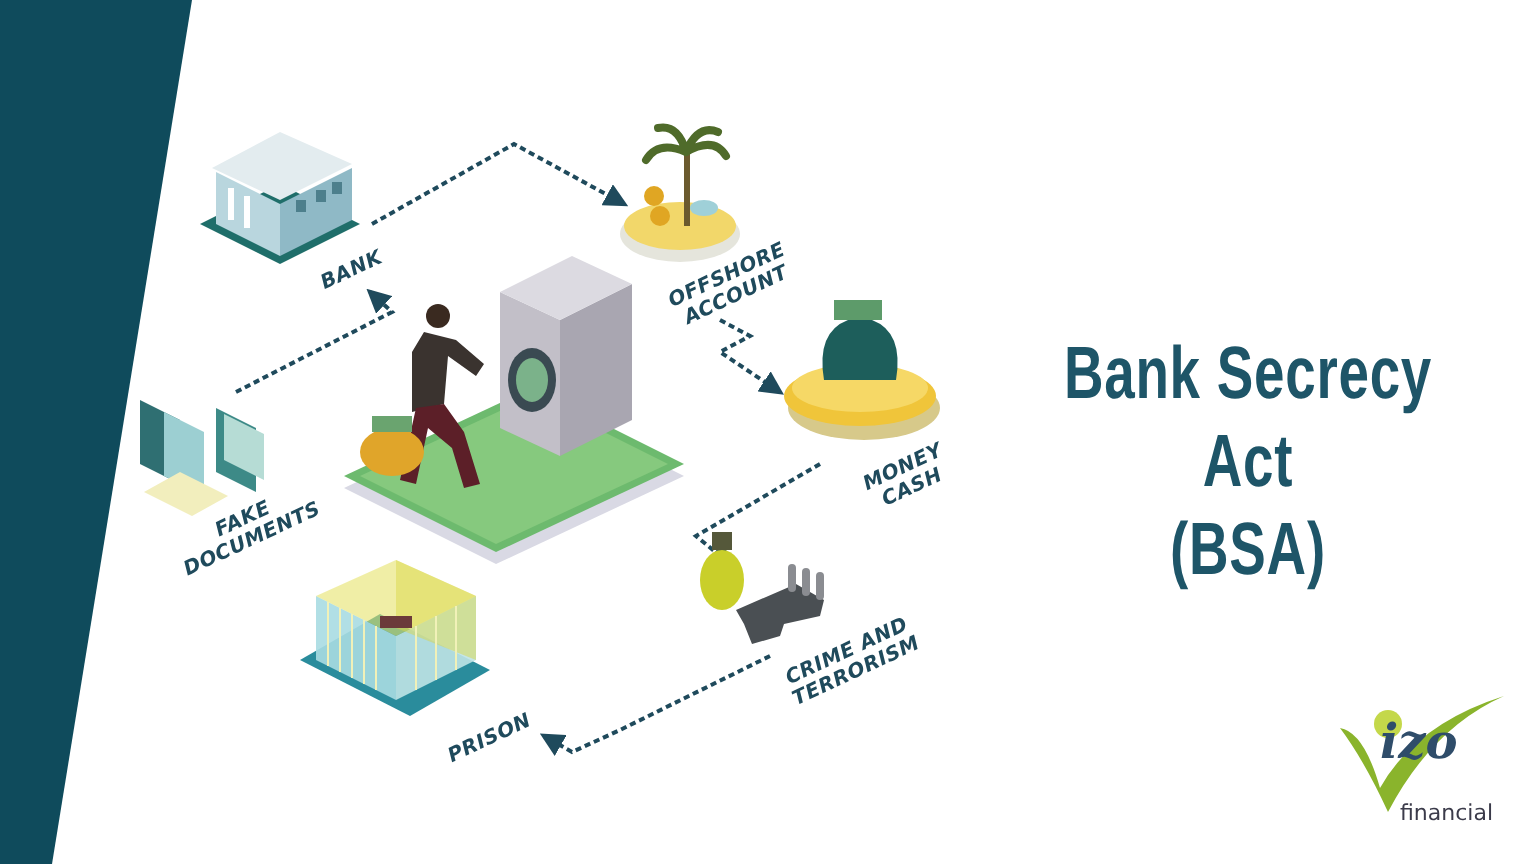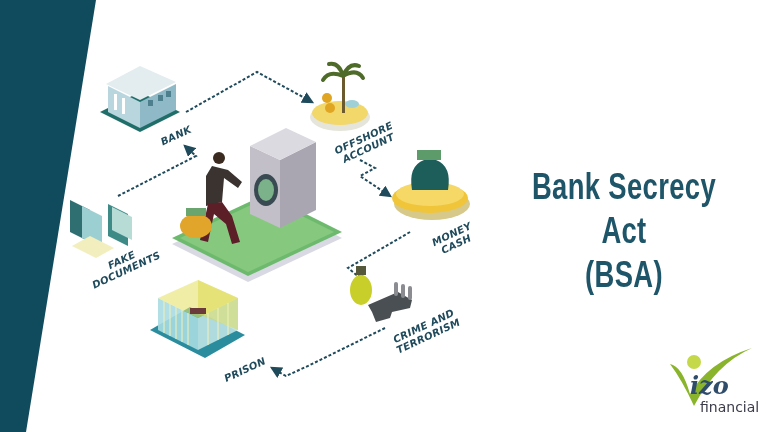--- a/index.html
+++ b/index.html
@@ -2,22 +2,22 @@
 <html><head>
 <meta charset="utf-8">
 <style>
   html,body{margin:0;padding:0;}
   body{width:768px;height:432px;overflow:hidden;background:#ffffff;position:relative;font-family:"DejaVu Sans",sans-serif;}
   .band{position:absolute;left:0;top:0;width:768px;height:432px;}
   .illus{position:absolute;left:0;top:0;width:768px;height:432px;}
   .lbl{position:absolute;color:#1f4a5c;font-weight:bold;font-style:italic;font-size:10px;line-height:11px;text-align:center;transform:rotate(-25deg);transform-origin:center;letter-spacing:0.3px;white-space:pre-line;}
   .title{position:absolute;left:480px;top:165px;width:288px;text-align:center;color:#1e5568;font-family:"Liberation Sans",sans-serif;font-weight:bold;font-size:37px;line-height:44px;transform:scaleX(0.74);transform-origin:center;letter-spacing:0.5px;}
   .logo{position:absolute;left:668px;top:344px;width:88px;height:80px;}
-  .logo-word{position:absolute;left:690px;top:374px;font-family:"DejaVu Serif",serif;font-style:italic;font-weight:bold;color:#2f4d6a;font-size:24px;line-height:24px;}
-  .logo-sub{position:absolute;left:700px;top:402px;font-family:"DejaVu Sans",sans-serif;color:#3b3b4a;font-size:14px;line-height:10px;}
+  .logo-word{position:absolute;left:690px;top:359px;font-family:"DejaVu Serif",serif;font-style:italic;font-weight:bold;color:#2f4d6a;font-size:24px;line-height:24px;}
+  .logo-sub{position:absolute;left:700px;top:402px;font-family:"DejaVu Sans",sans-serif;color:#3b3b4a;font-size:11px;line-height:10px;}
 </style>
 </head>
 <body>
 
 <svg class="band" viewBox="0 0 768 432">
   <polygon points="0,0 96,0 26,432 0,432" fill="#0f4b5c"></polygon>
 </svg>
 
 <svg class="illus" viewBox="0 0 768 432">
   <defs>

